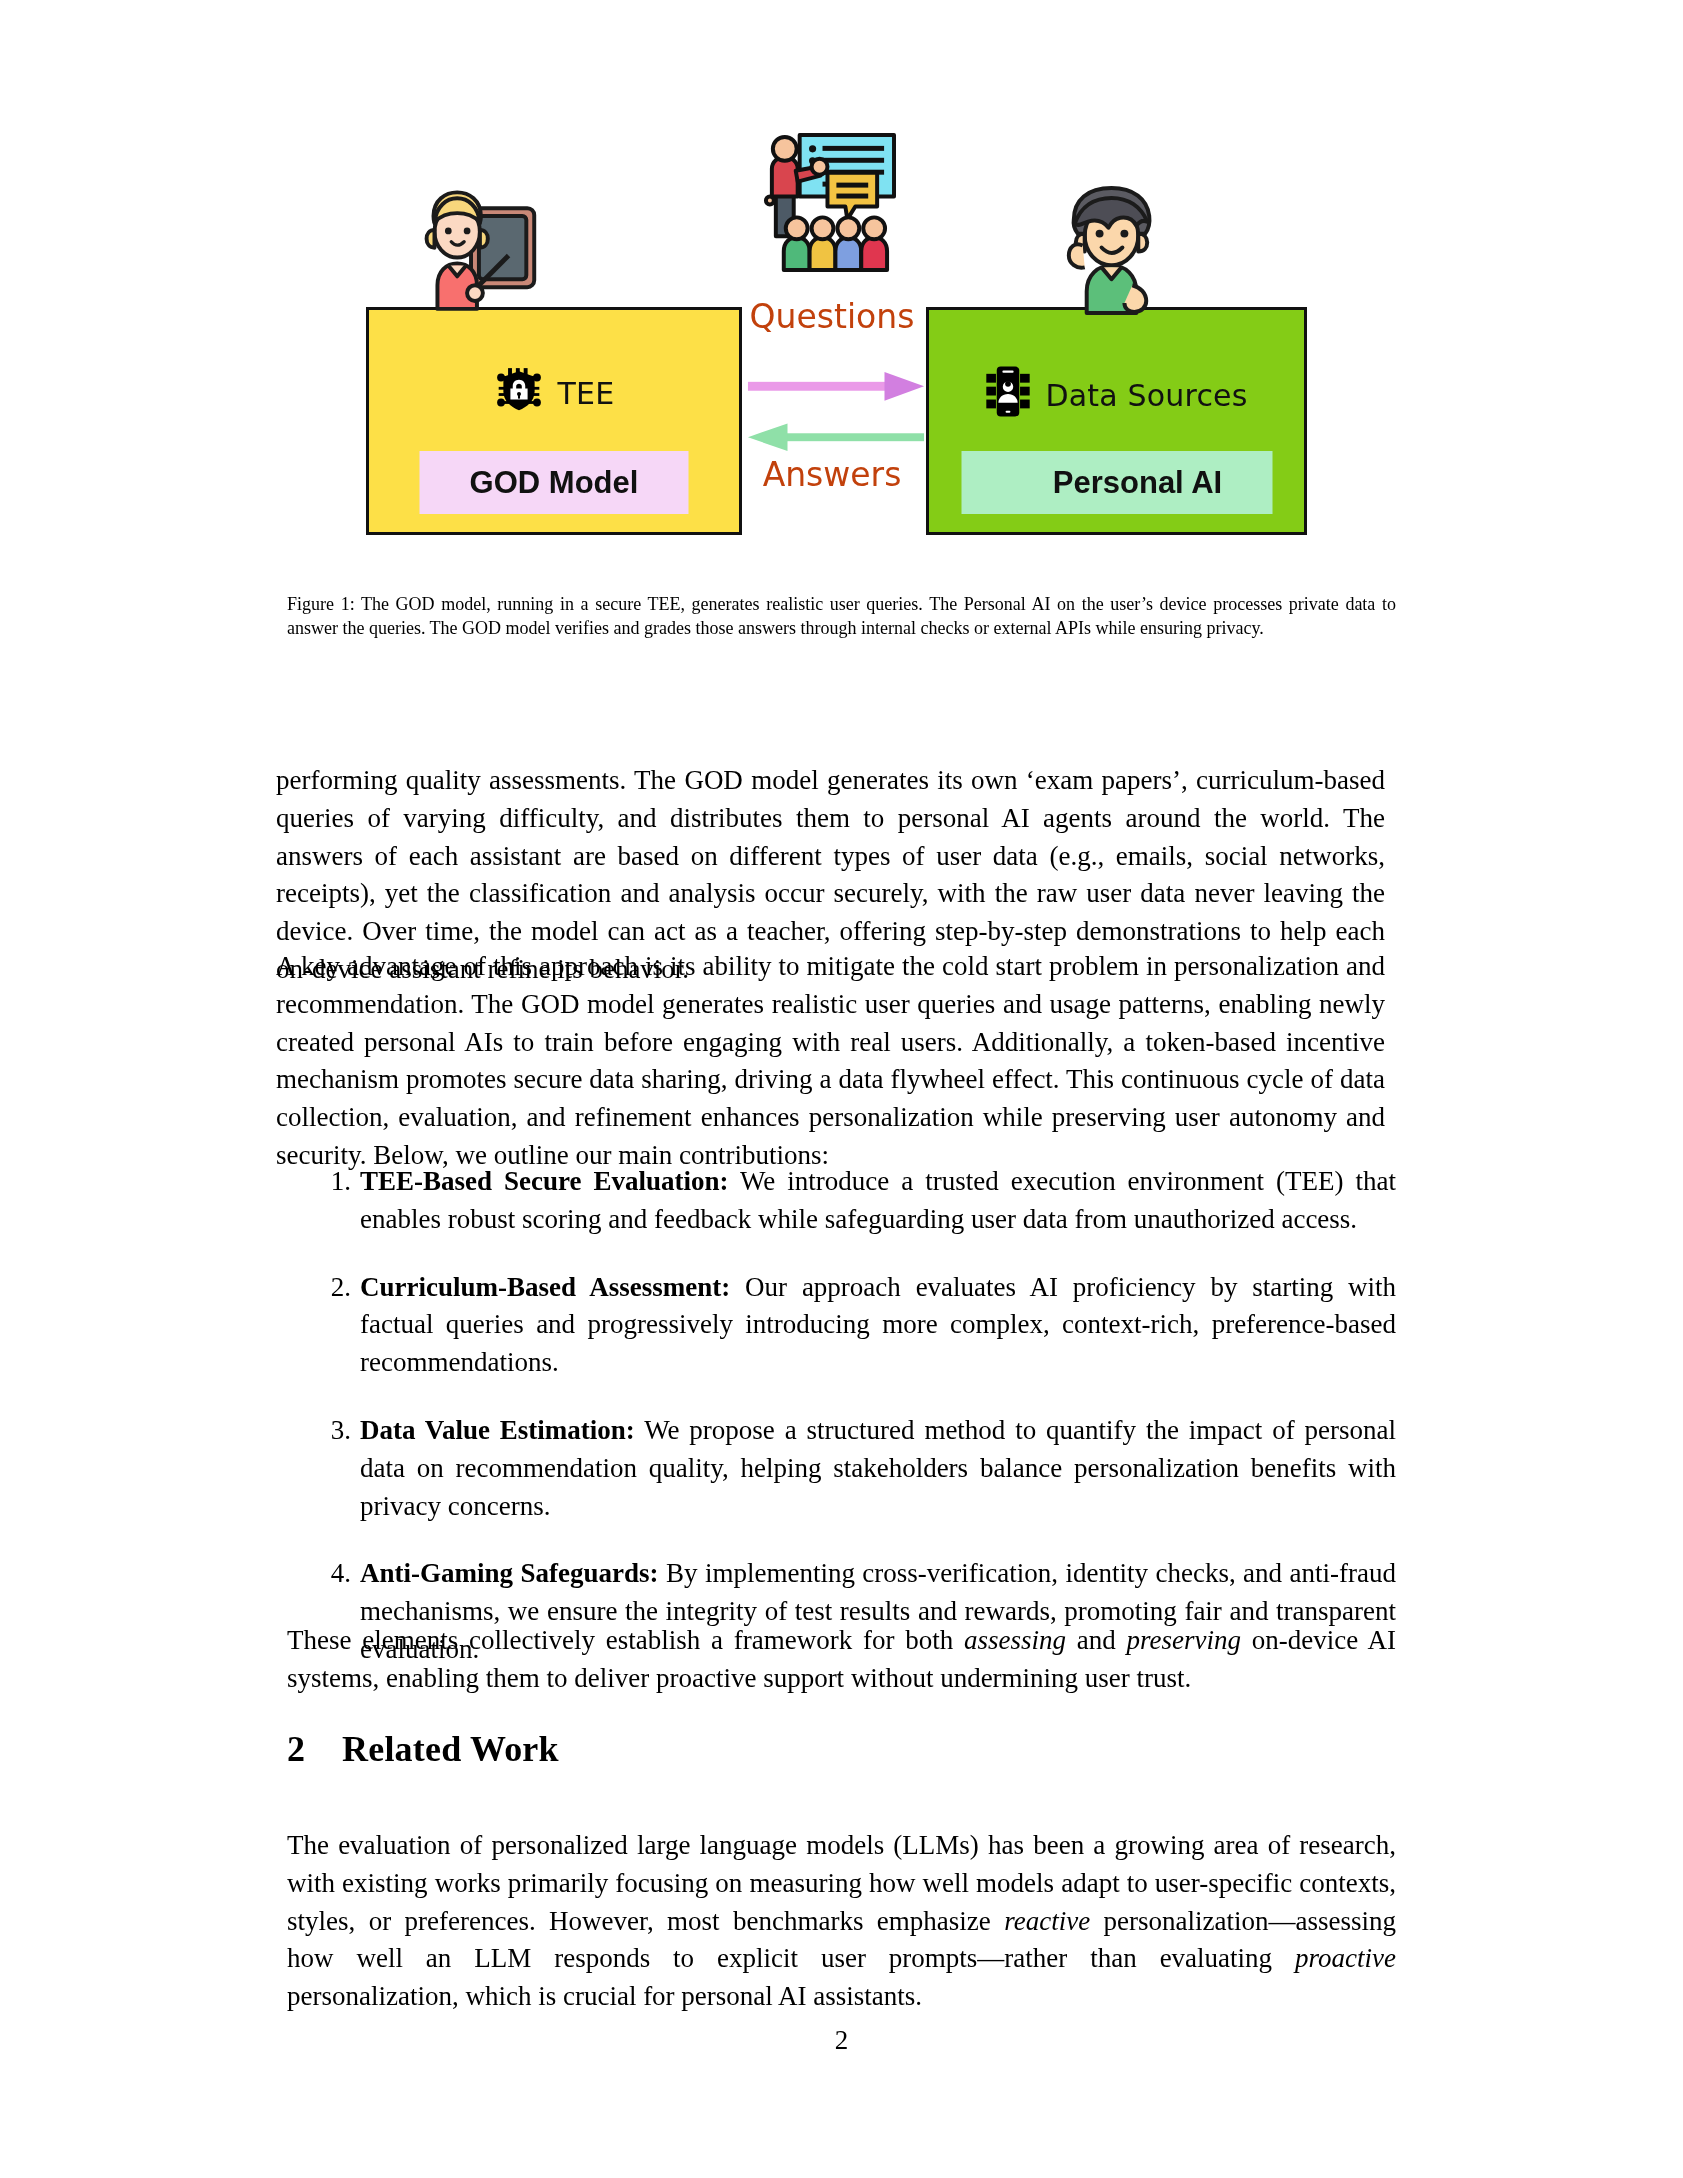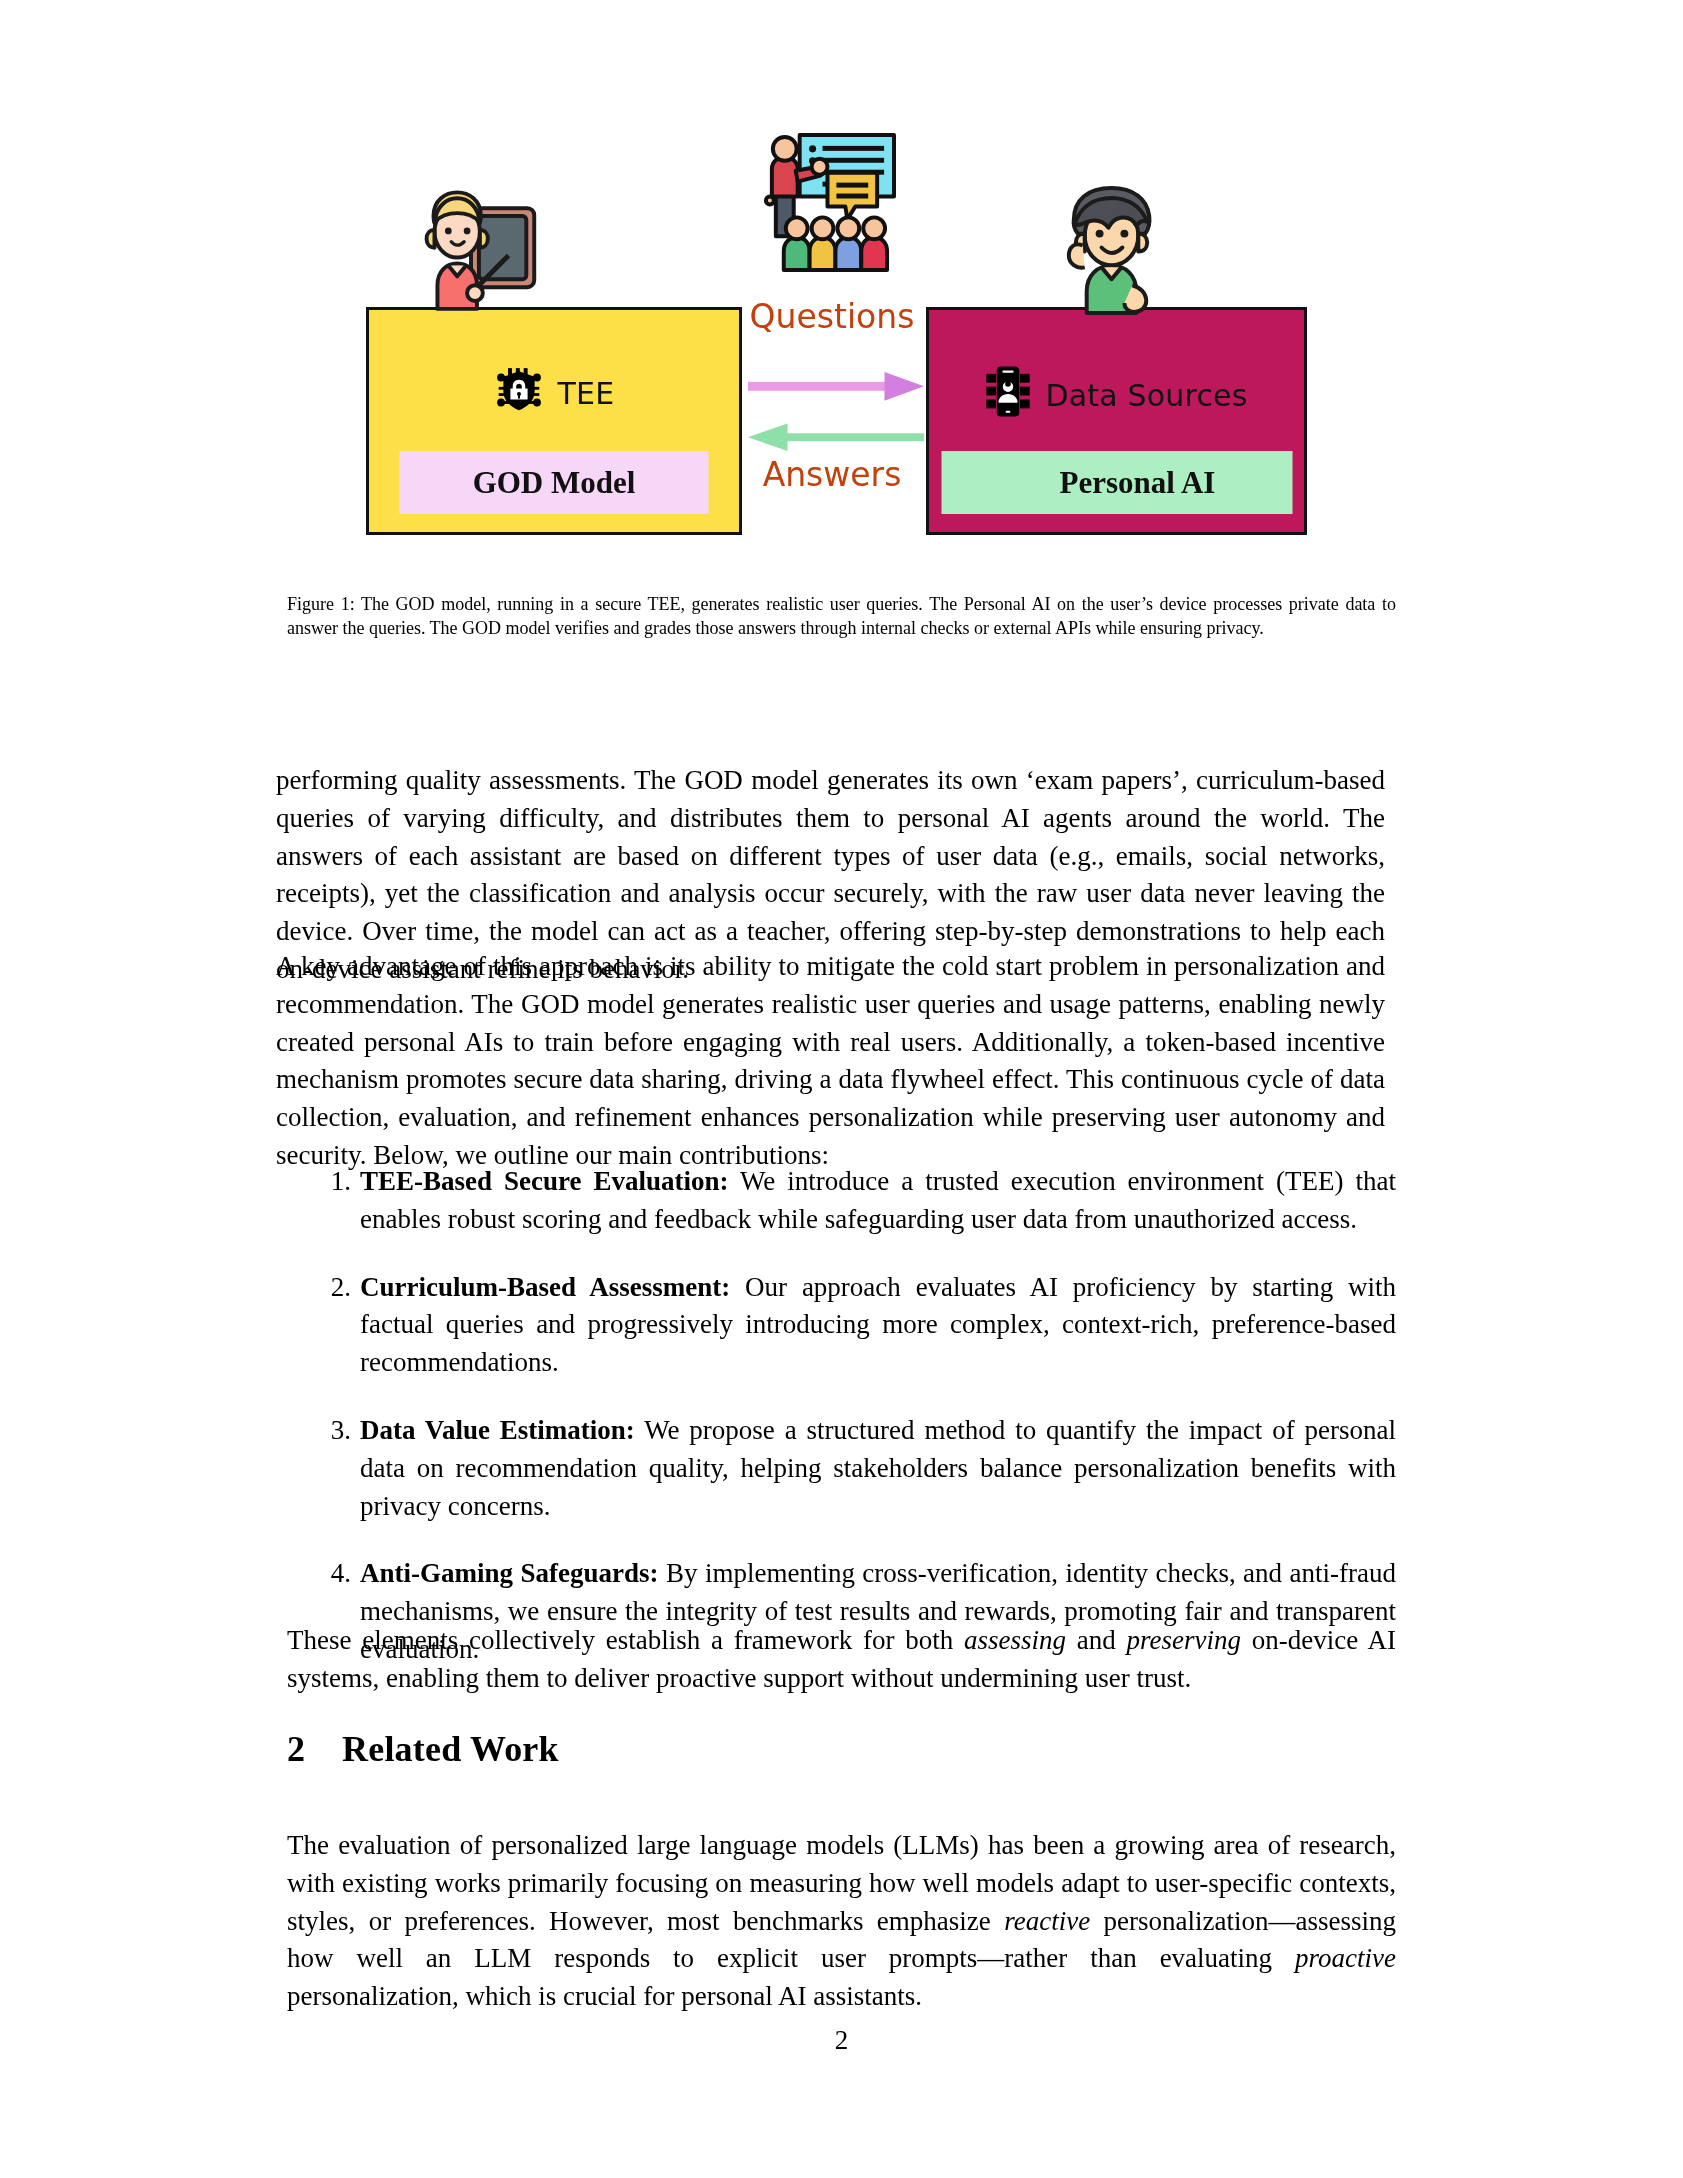--- a/index.html
+++ b/index.html
@@ -48,21 +48,21 @@
     top: 178px;
     width: 376px;
     height: 228px;
     background: #fde047;
   }
   .box-personal {
     left: 639px;
     top: 178px;
     width: 381px;
     height: 228px;
-    background: #be185d;
+    background: #84cc16;
   }
 
   .box-row {
     position: absolute;
     top: 55px;
     left: 0;
     width: 100%;
     display: flex;
     align-items: center;
     justify-content: center;
@@ -71,26 +71,26 @@
     font-size: 30px;
     color: #111111;
   }
   .box-row .lbl { letter-spacing: 0.2px; }
 
   .pill {
     position: absolute;
     left: 50%;
     transform: translateX(-50%);
     bottom: 18px;
-    width: 309px;
+    width: 269px;
     height: 63px;
     display: flex;
     align-items: center;
     justify-content: center;
-    font-family: Liberation Serif, serif;
+    font-family: Liberation Sans, sans-serif;
     font-weight: bold;
     font-size: 31px;
     color: #111111;
   }
   .pill-god { background: #f6d7f7; }
   .pill-ai  { background: #aeeec3; padding-left: 42px; }
 
   
   .arrow-col {
     position: absolute;

